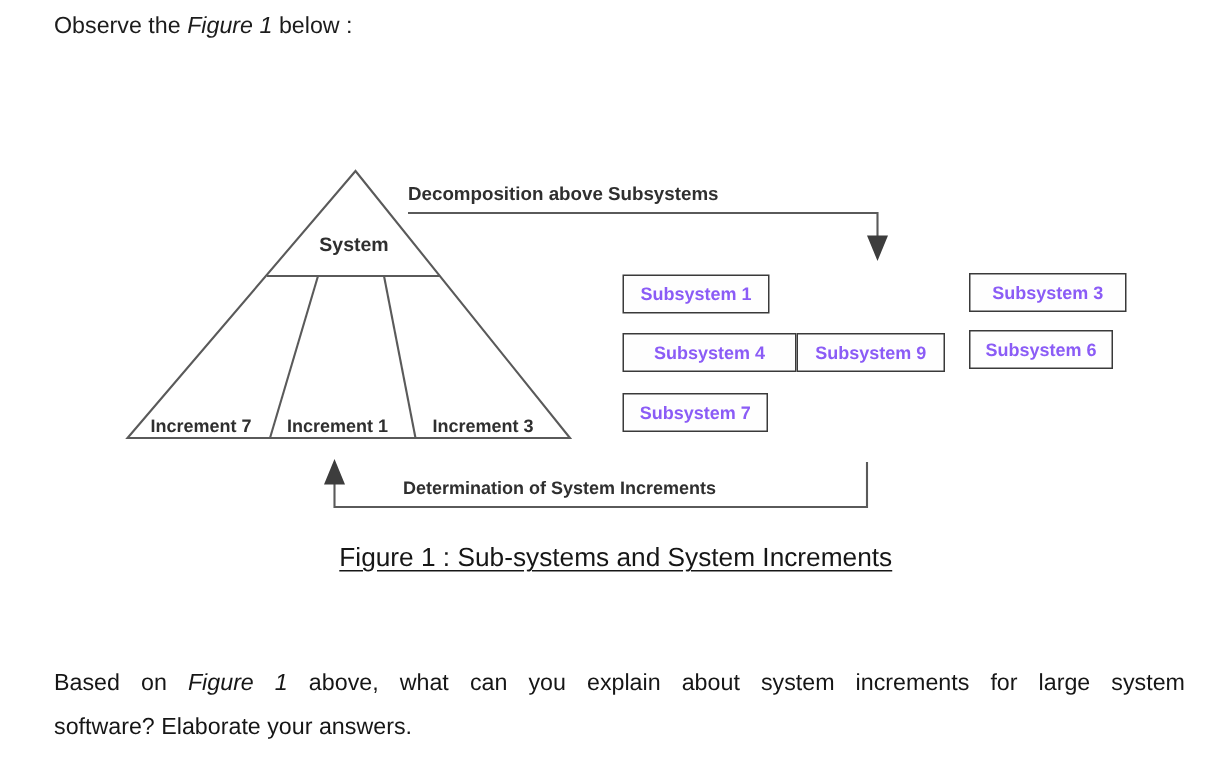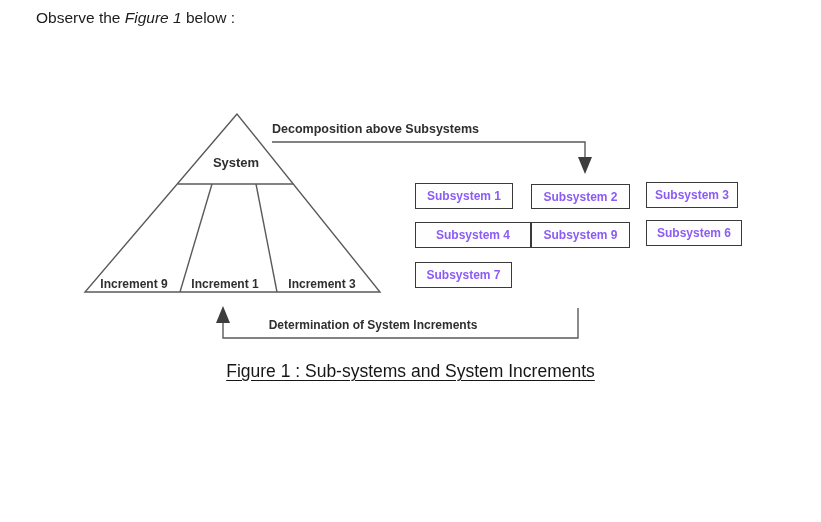--- a/index.html
+++ b/index.html
@@ -39,21 +39,21 @@
     position:absolute;
     border:1.5px solid #3a3a3a;
     background:#fefefe;
     box-sizing:border-box;
     display:flex; align-items:center; justify-content:center;
     font-weight:bold; font-size:12px; color:#8b5cf6;
     white-space:nowrap;
   }
   .b1 { left:415px; top:183px; width:98px; height:26px; }
   .b2 { left:531px; top:184px; width:99px; height:25px; }
-  .b3 { left:646px; top:182px; width:92px; height:26px; }
+  .b3 { left:646px; top:182px; width:105px; height:26px; }
   .b4 { left:415px; top:222px; width:116px; height:26px; }
   .b5 { left:531px; top:222px; width:99px; height:26px; }
   .b6 { left:646px; top:220px; width:96px; height:26px; }
   .b7 { left:415px; top:262px; width:97px; height:26px; }
 
   
   .caption {
     position:absolute; left:0; top:361px; width:821px;
     text-align:center; font-size:17.5px; margin:0; color:#161616;
   }
@@ -84,29 +84,32 @@
       <polyline points="578,308 578,338 223,338 223,322"></polyline>
     </g>
     <g fill="#3d3d3d" stroke="none">
       <polygon points="578,157 592,157 585,174"></polygon>
       <polygon points="216,323 230,323 223,306"></polygon>
     </g>
   </svg>
 
   <span class="lbl system">System</span>
   <span class="lbl decomp">Decomposition above Subsystems</span>
-  <span class="lbl inc inc1">Increment 9</span>
+  <span class="lbl inc inc1">Increment 7</span>
   <span class="lbl inc inc2">Increment 1</span>
   <span class="lbl inc inc3">Increment 3</span>
   <span class="lbl determ">Determination of System Increments</span>
 
   <div class="ssbox b1">Subsystem 1</div>
-  <div class="ssbox b2">Subsystem 2</div>
   <div class="ssbox b3">Subsystem 3</div>
   <div class="ssbox b4">Subsystem 4</div>
   <div class="ssbox b5">Subsystem 9</div>
   <div class="ssbox b6">Subsystem 6</div>
   <div class="ssbox b7">Subsystem 7</div>
 
   <p class="caption"><span class="cap-text">Figure 1 : Sub-systems and System Increments</span></p>
 
+  <p class="question">
+      <span class="q1"><span>Based on </span><span class="it">Figure 1</span><span> above, what can you explain about system increments for large system</span></span>
+      <span class="q2">software? Elaborate your answers.</span>
+    </p>
 
 </div>
 
 </body></html>

